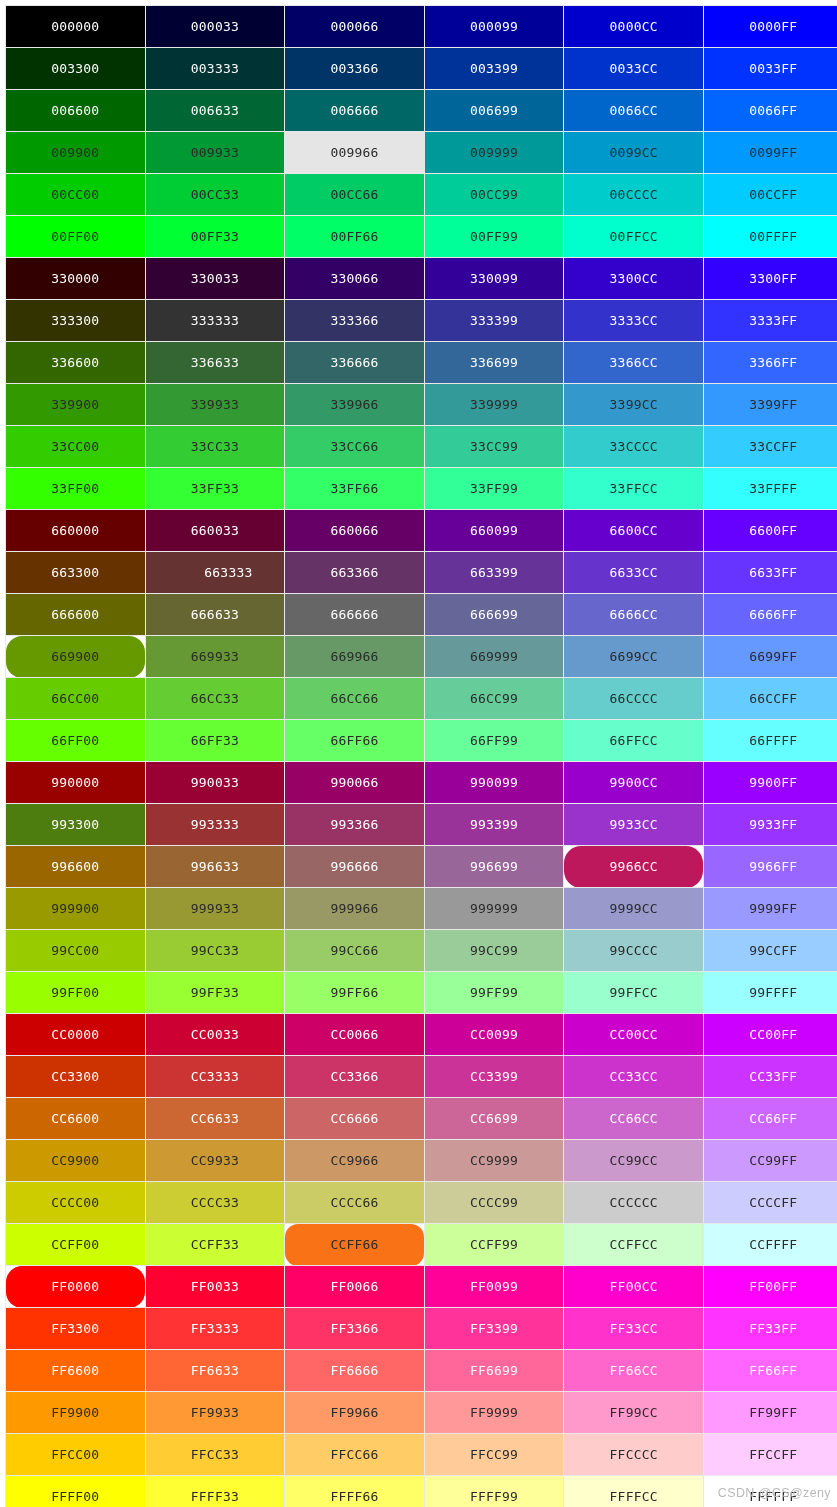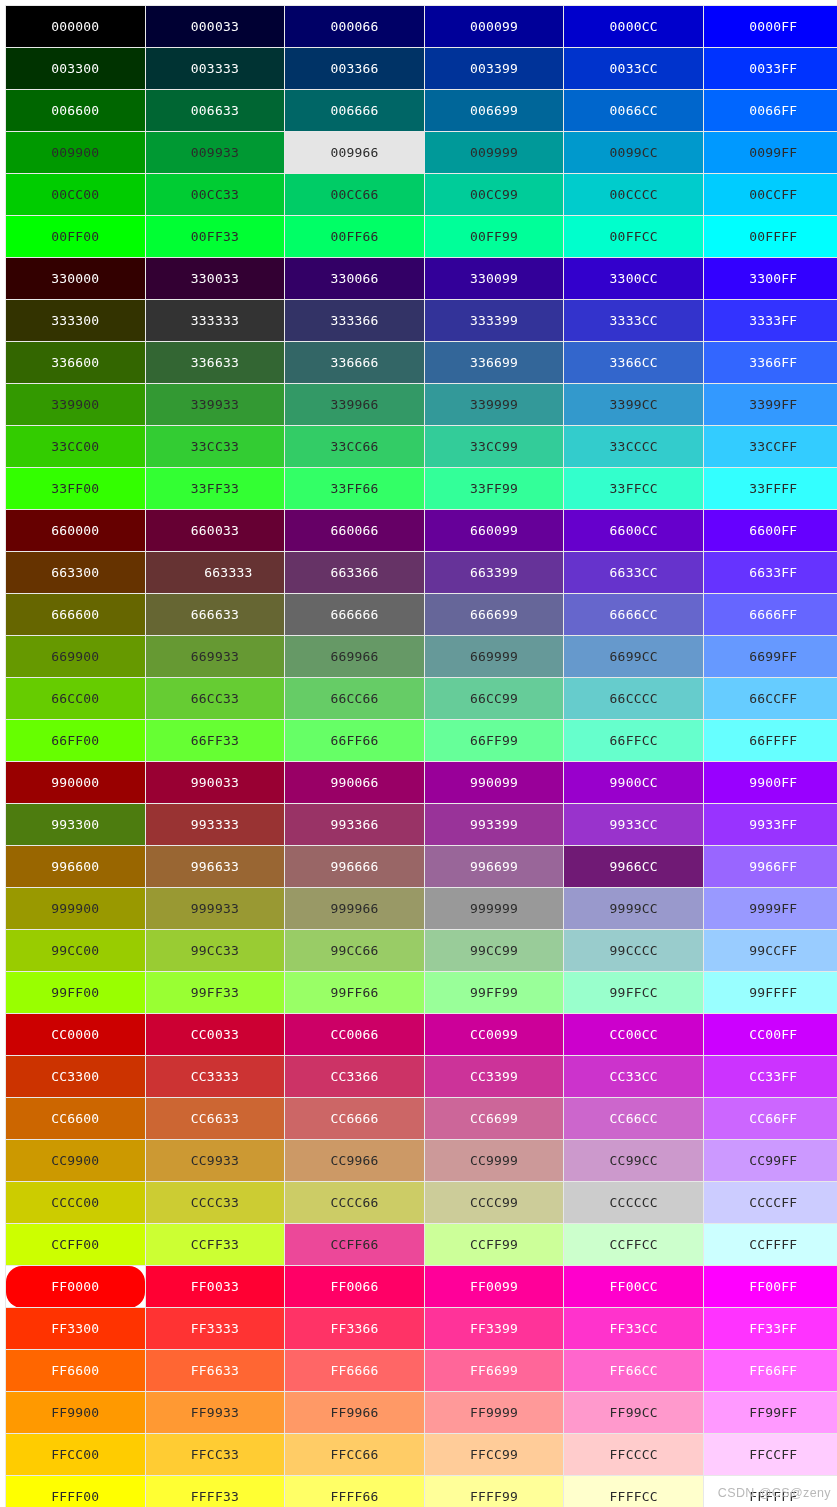--- a/index.html
+++ b/index.html
@@ -184,21 +184,21 @@
         </tr>
         <tr>
           <td class="light-label" style="background-color: rgb(102, 102, 0);">666600</td>
           <td class="light-label" style="background-color: rgb(102, 102, 51);">666633</td>
           <td class="light-label" style="background-color: rgb(102, 102, 102);">666666</td>
           <td class="light-label" style="background-color: rgb(102, 102, 153);">666699</td>
           <td class="light-label" style="background-color: rgb(102, 102, 204);">6666CC</td>
           <td class="light-label" style="background-color: rgb(102, 102, 255);">6666FF</td>
         </tr>
         <tr>
-          <td class="dark-label" style="background-color: rgb(102, 153, 0);">669900</td>
+          <td class="dark-label" style="background-color: rgb(102, 153, 0); border-radius: 16px;">669900</td>
           <td class="dark-label" style="background-color: rgb(102, 153, 51);">669933</td>
           <td class="dark-label" style="background-color: rgb(102, 153, 102);">669966</td>
           <td class="dark-label" style="background-color: rgb(102, 153, 153);">669999</td>
           <td class="dark-label" style="background-color: rgb(102, 153, 204);">6699CC</td>
           <td class="dark-label" style="background-color: rgb(102, 153, 255);">6699FF</td>
         </tr>
         <tr>
           <td class="dark-label" style="background-color: rgb(102, 204, 0);">66CC00</td>
           <td class="dark-label" style="background-color: rgb(102, 204, 51);">66CC33</td>
           <td class="dark-label" style="background-color: rgb(102, 204, 102);">66CC66</td>
@@ -228,21 +228,21 @@
           <td class="light-label" style="background-color: rgb(153, 51, 102);">993366</td>
           <td class="light-label" style="background-color: rgb(153, 51, 153);">993399</td>
           <td class="light-label" style="background-color: rgb(153, 51, 204);">9933CC</td>
           <td class="light-label" style="background-color: rgb(153, 51, 255);">9933FF</td>
         </tr>
         <tr>
           <td class="light-label" style="background-color: rgb(153, 102, 0);">996600</td>
           <td class="light-label" style="background-color: rgb(153, 102, 51);">996633</td>
           <td class="light-label" style="background-color: rgb(153, 102, 102);">996666</td>
           <td class="light-label" style="background-color: rgb(153, 102, 153);">996699</td>
-          <td class="light-label" style="background-color: #701a75;">9966CC</td>
+          <td class="light-label" style="background-color: #be185d; border-radius: 17px;">9966CC</td>
           <td class="light-label" style="background-color: rgb(153, 102, 255);">9966FF</td>
         </tr>
         <tr>
           <td class="dark-label" style="background-color: rgb(153, 153, 0);">999900</td>
           <td class="dark-label" style="background-color: rgb(153, 153, 51);">999933</td>
           <td class="dark-label" style="background-color: rgb(153, 153, 102);">999966</td>
           <td class="dark-label" style="background-color: rgb(153, 153, 153);">999999</td>
           <td class="dark-label" style="background-color: rgb(153, 153, 204);">9999CC</td>
           <td class="dark-label" style="background-color: rgb(153, 153, 255);">9999FF</td>
         </tr>
@@ -298,21 +298,21 @@
           <td class="dark-label" style="background-color: rgb(204, 204, 0);">CCCC00</td>
           <td class="dark-label" style="background-color: rgb(204, 204, 51);">CCCC33</td>
           <td class="dark-label" style="background-color: rgb(204, 204, 102);">CCCC66</td>
           <td class="dark-label" style="background-color: rgb(204, 204, 153);">CCCC99</td>
           <td class="dark-label" style="background-color: rgb(204, 204, 204);">CCCCCC</td>
           <td class="dark-label" style="background-color: rgb(204, 204, 255);">CCCCFF</td>
         </tr>
         <tr>
           <td class="dark-label" style="background-color: rgb(204, 255, 0);">CCFF00</td>
           <td class="dark-label" style="background-color: rgb(204, 255, 51);">CCFF33</td>
-          <td class="dark-label" style="background-color: #ec4899;">CCFF66</td>
+          <td class="dark-label" style="background-color: #f97316; border-radius: 13px;">CCFF66</td>
           <td class="dark-label" style="background-color: rgb(204, 255, 153);">CCFF99</td>
           <td class="dark-label" style="background-color: rgb(204, 255, 204);">CCFFCC</td>
           <td class="dark-label" style="background-color: rgb(204, 255, 255);">CCFFFF</td>
         </tr>
         <tr>
           <td class="light-label" style="background-color: rgb(255, 0, 0); border-radius: 16px;">FF0000</td>
           <td class="light-label" style="background-color: rgb(255, 0, 51);">FF0033</td>
           <td class="light-label" style="background-color: rgb(255, 0, 102);">FF0066</td>
           <td class="light-label" style="background-color: rgb(255, 0, 153);">FF0099</td>
           <td class="light-label" style="background-color: rgb(255, 0, 204);">FF00CC</td>

